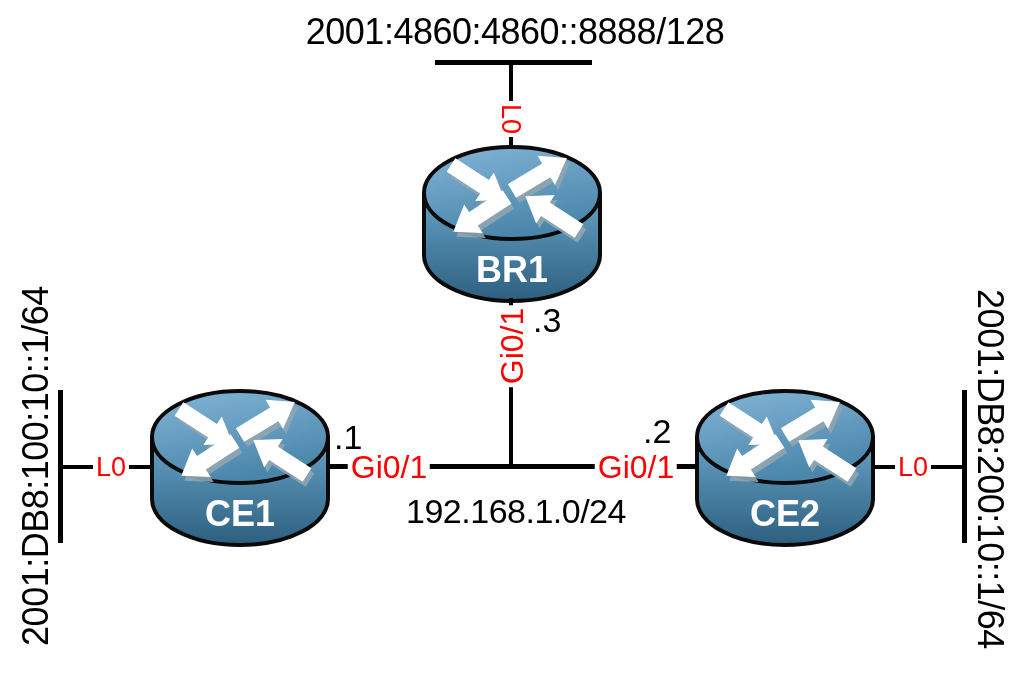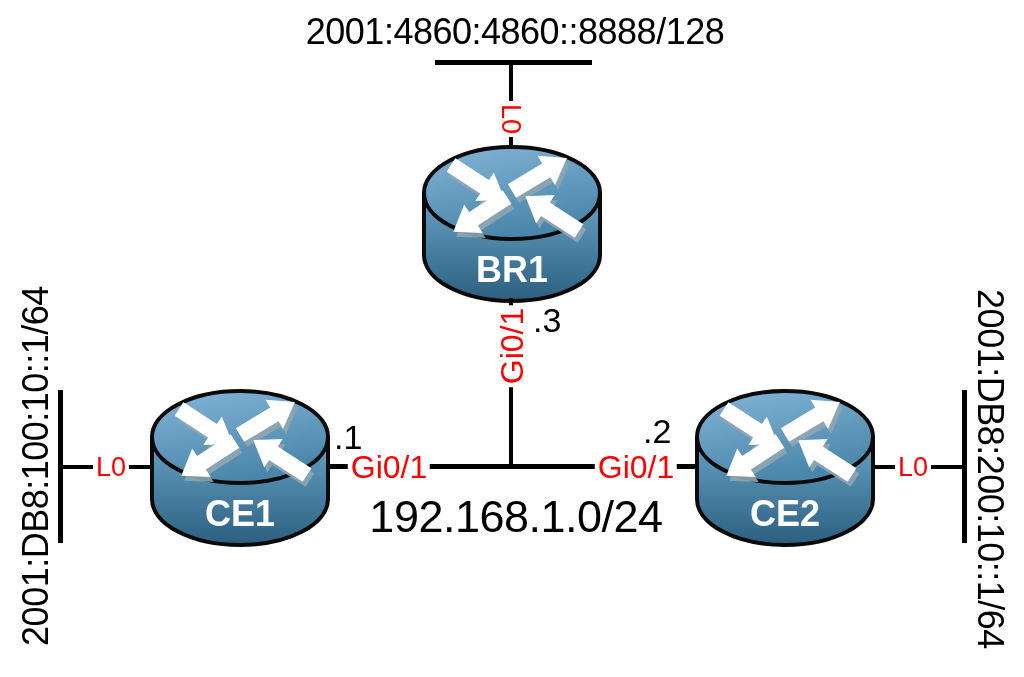--- a/index.html
+++ b/index.html
@@ -68,21 +68,21 @@
   <svg class="router" style="left:417px;top:145px;" width="190" height="160" viewBox="0 0 190 160">
     <use href="#routerShape"></use>
     <text x="95" y="137">BR1</text>
   </svg>
 
   <div class="line" style="left:509px;top:298px;width:4px;height:171px;"></div>
   <div class="lbl if if-gi rot-ccw" style="left:512px;top:346px;">Gi0/1</div>
   <div class="lbl host" style="left:533px;top:303px;">.3</div>
 
   <div class="line" style="left:330px;top:464px;width:367px;height:5px;"></div>
-  <div class="lbl net-text hcenter" style="left:516px;top:494px;font-size:45px;">192.168.1.0/24</div>
+  <div class="lbl net-text hcenter" style="left:516px;top:494px;font-size:34px;">192.168.1.0/24</div>
 
   <div class="lbl host" style="left:334px;top:420px;">.1</div>
   <div class="lbl if if-gi center-anchor" style="left:389px;top:467px;">Gi0/1</div>
 
   <svg class="router" style="left:145px;top:389px;" width="190" height="160" viewBox="0 0 190 160">
     <use href="#routerShape"></use>
     <text x="95" y="137">CE1</text>
   </svg>
 
   <div class="line" style="left:60px;top:465px;width:90px;height:4px;"></div>

